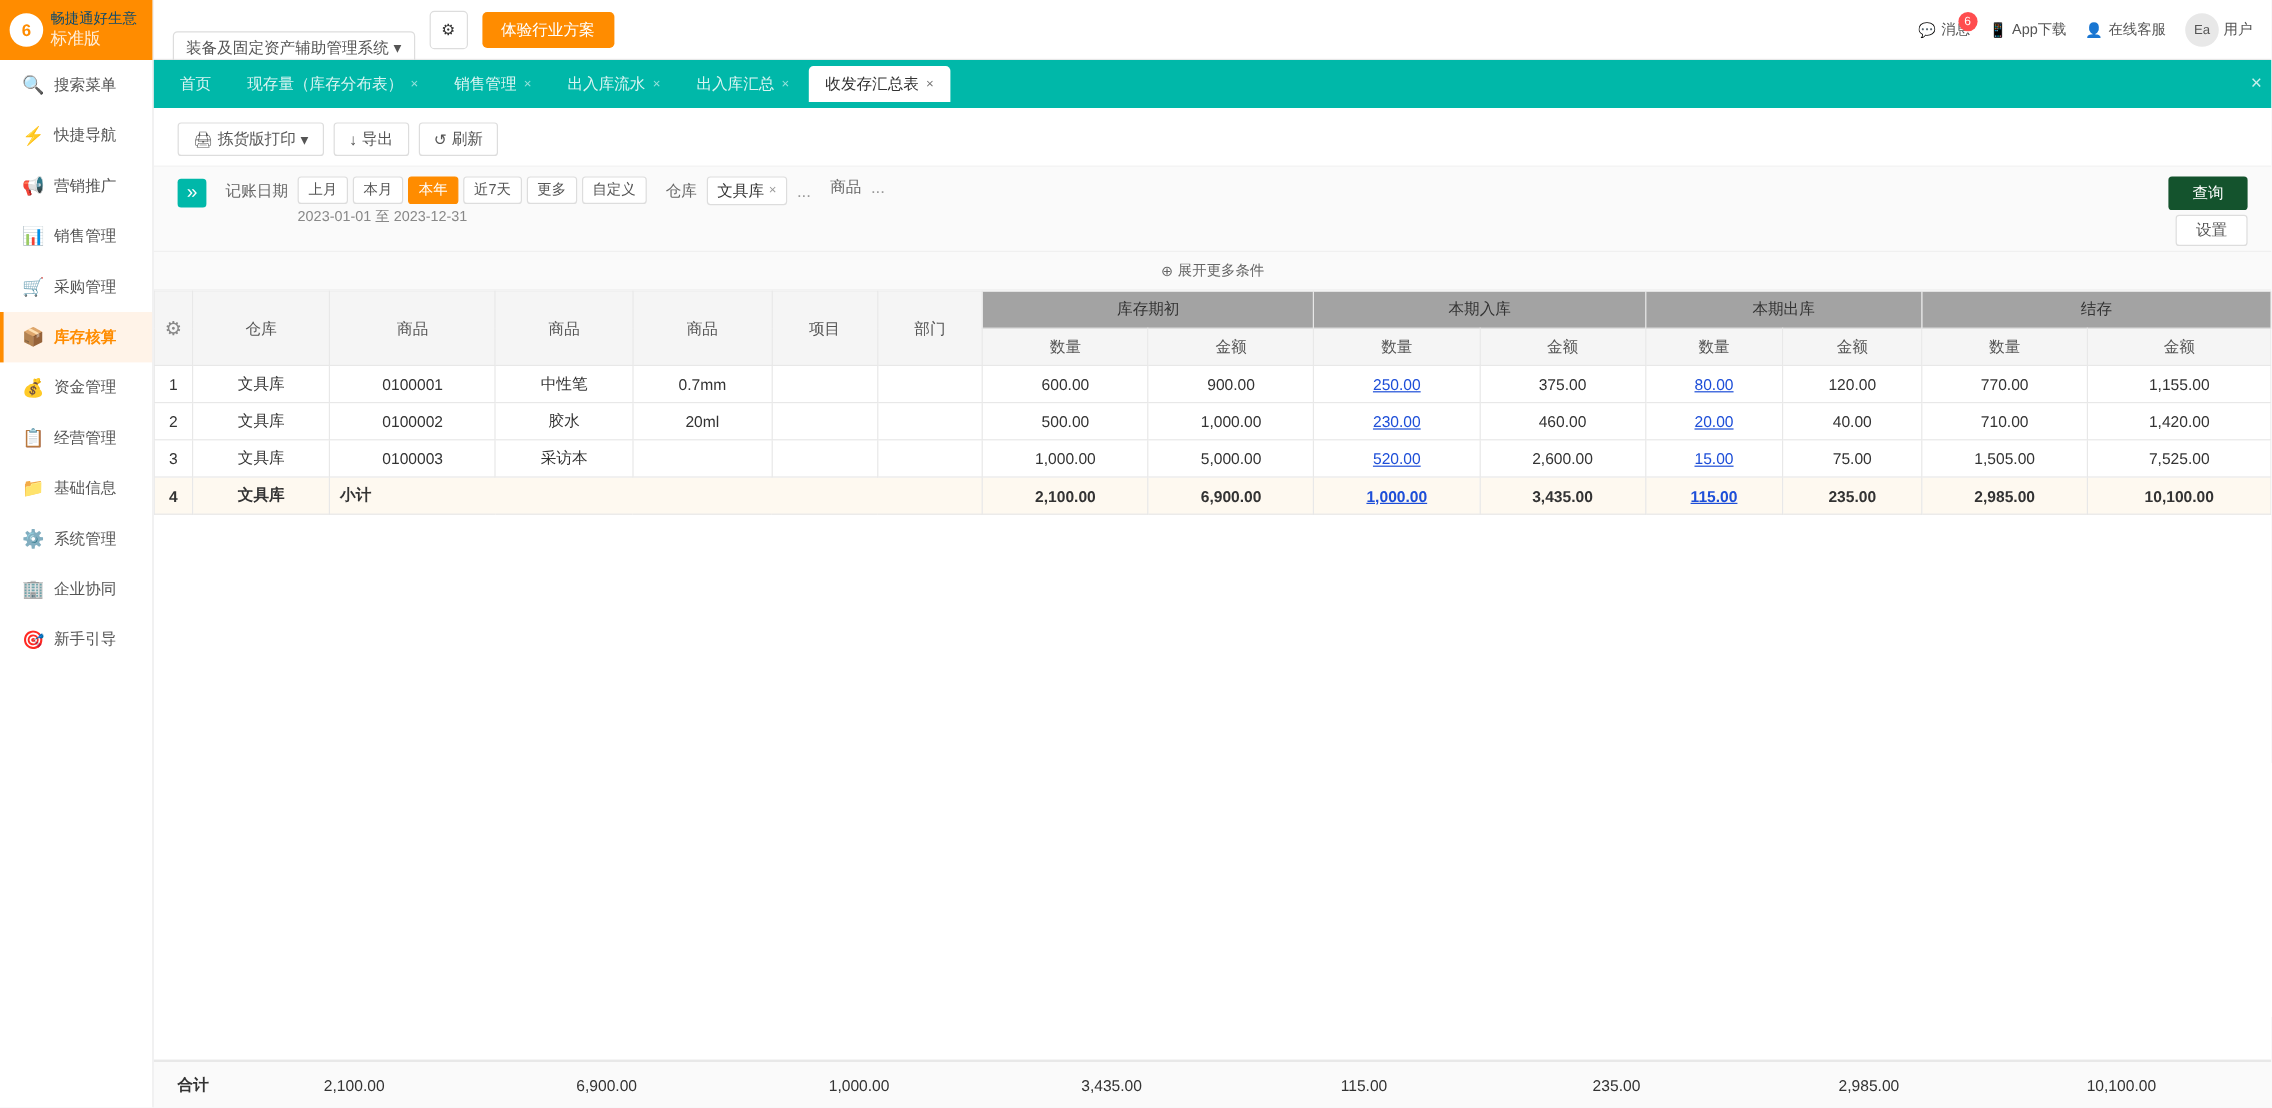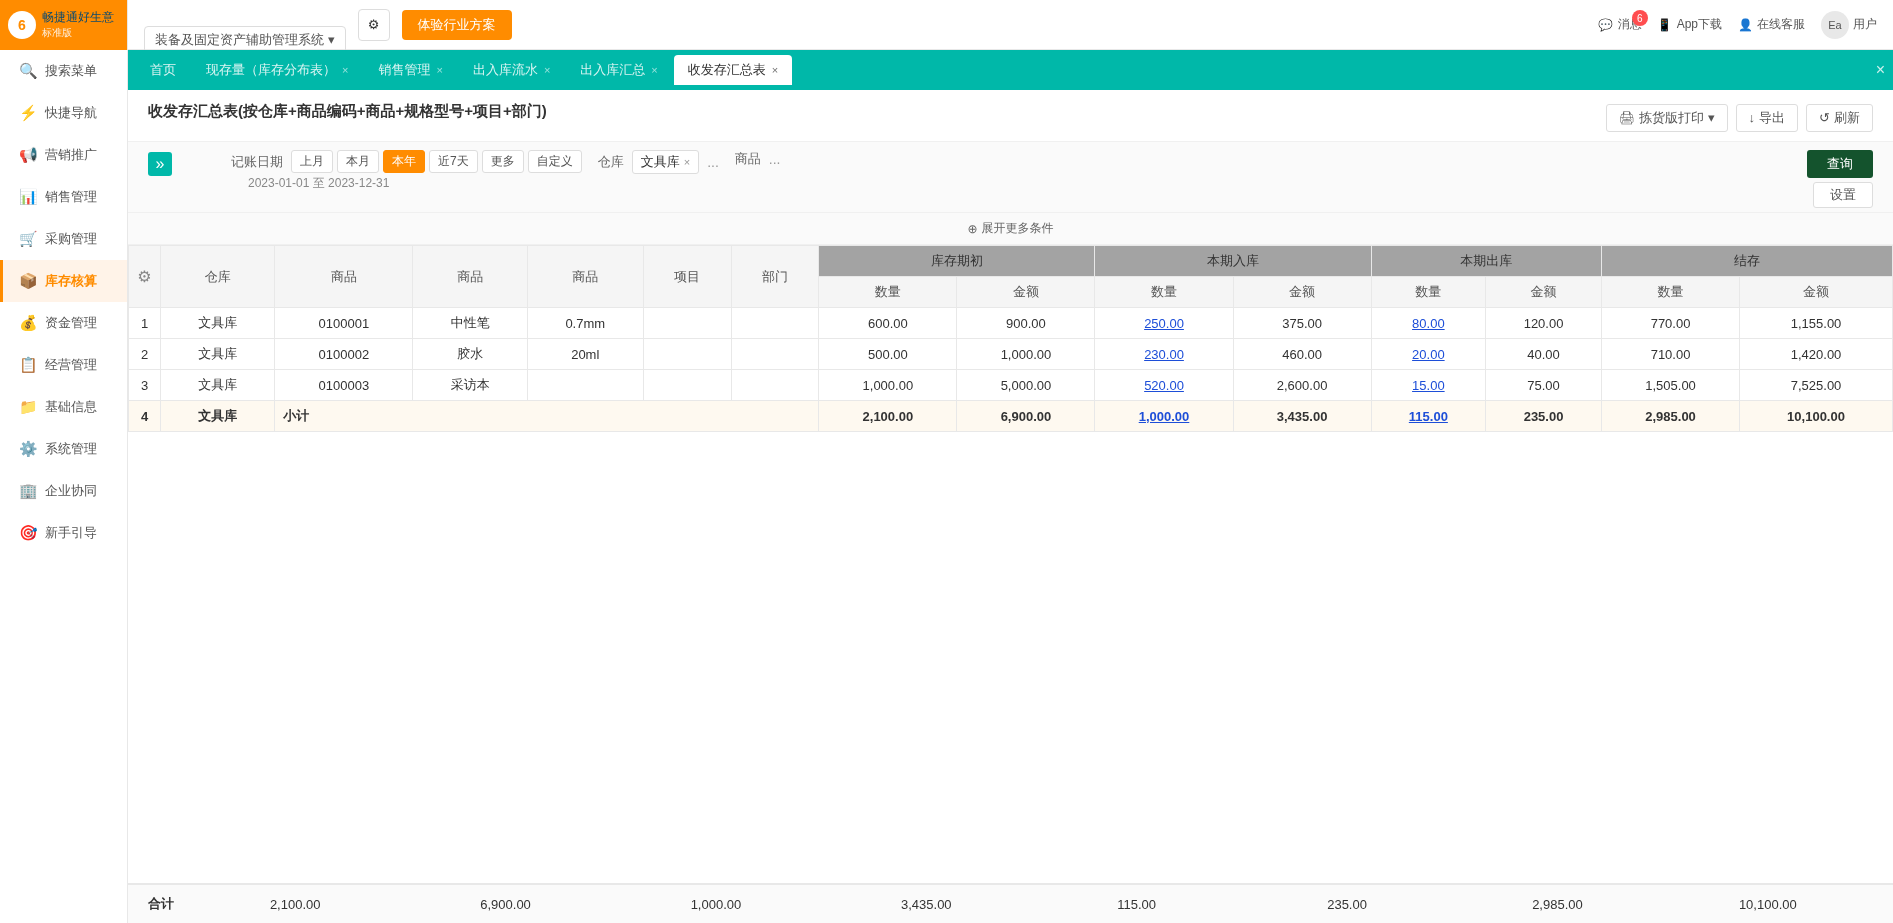--- a/index.html
+++ b/index.html
@@ -3,21 +3,21 @@
   <meta charset="utf-8">
   <style>
     * { box-sizing: border-box; margin: 0; padding: 0; }
     body { font-family: "Microsoft YaHei", "PingFang SC", sans-serif; font-size: 13px; background: #f0f2f5; color: #333; display: flex; height: 923px; overflow: hidden; }
 
     
     .sidebar { width: 128px; background: #fff; display: flex; flex-direction: column; border-right: 1px solid #e8e8e8; flex-shrink: 0; }
     .sidebar-logo { background: #ff8c00; padding: 10px 8px; display: flex; align-items: center; gap: 6px; height: 50px; }
     .sidebar-logo-icon { width: 28px; height: 28px; background: #fff; border-radius: 50%; display: flex; align-items: center; justify-content: center; color: #ff8c00; font-weight: bold; font-size: 14px; flex-shrink: 0; }
     .sidebar-logo-text { color: #0c4a6e; font-size: 12px; line-height: 1.3; }
-    .sidebar-logo-sub { color: rgba(255,255,255,0.85); font-size: 10px; font-family: Liberation Mono, monospace; }
+    .sidebar-logo-sub { color: rgba(255,255,255,0.85); font-size: 14px; font-family: Liberation Mono, monospace; }
     .sidebar-nav { flex: 1; overflow-y: auto; }
     .sidebar-item { display: flex; align-items: center; gap: 8px; padding: 12px 16px; cursor: pointer; color: #555; font-size: 13px; border-left: 3px solid transparent; }
     .sidebar-item.active { background: #fff3e8; color: #ff8c00; border-left-color: #ff8c00; font-weight: bold; }
     .sidebar-item-icon { font-size: 15px; width: 18px; text-align: center; }
 
     
     .main { flex: 1; display: flex; flex-direction: column; overflow: hidden; }
 
     
     .topbar { height: 50px; background: #fff; border-bottom: 1px solid #e8e8e8; display: flex; align-items: center; padding: 0 16px; gap: 12px; }
@@ -184,21 +184,20 @@
     <div class="tab active">
       <span>收发存汇总表</span>
       <span class="tab-close">×</span>
     </div>
     <div class="tabs-close-all">×</div>
   </div>
 
   <div class="content">
 
     <div style="padding: 12px 20px 8px; border-bottom: 1px solid #f0f0f0; display:flex; align-items:center; justify-content:space-between;">
-      <div class="page-title">收发存汇总表(按仓库+商品编码+商品+规格型号+项目+部门)</div>
       <div style="display:flex; align-items:center; gap:8px;">
         <button class="btn-print" style="display:flex;align-items:center;gap:4px;padding:4px 12px;border:1px solid #ddd;background:#fff;border-radius:3px;cursor:pointer;font-size:13px;color:#555;">
           <span>🖨</span>
           <span>拣货版打印</span>
           <span>▾</span>
         </button>
         <button class="btn-export" style="display:flex;align-items:center;gap:4px;padding:4px 12px;border:1px solid #ddd;background:#fff;border-radius:3px;cursor:pointer;font-size:13px;color:#555;">
           <span>↓</span>
           <span>导出</span>
         </button>
@@ -206,21 +205,21 @@
           <span>↺</span>
           <span>刷新</span>
         </button>
       </div>
     </div>
 
     <div style="display:flex; align-items:flex-start; padding: 8px 20px 4px; background:#fafafa; border-bottom: 1px solid #f0f0f0; gap:16px; flex-wrap:wrap;">
       <button class="filter-toggle-btn" style="background:#00b8a9;color:#fff;border:none;border-radius:3px;padding:0;width:24px;height:24px;cursor:pointer;font-size:16px;display:flex;align-items:center;justify-content:center;flex-shrink:0;margin-top:2px;">»</button>
 
       <div style="display:flex;flex-direction:column;gap:2px;">
-        <div style="display:flex;align-items:center;gap:8px;margin-left:43px;">
+        <div style="display:flex;align-items:center;gap:8px;">
           <span style="color:#666;font-size:13px;">记账日期</span>
           <div style="display:flex;gap:4px;">
             <button class="date-btn">上月</button>
             <button class="date-btn">本月</button>
             <button class="date-btn active" style="background:#ff8c00;color:#fff;border-color:#ff8c00;">本年</button>
             <button class="date-btn">近7天</button>
             <button class="date-btn">更多</button>
             <button class="date-btn">自定义</button>
           </div>
         </div>

